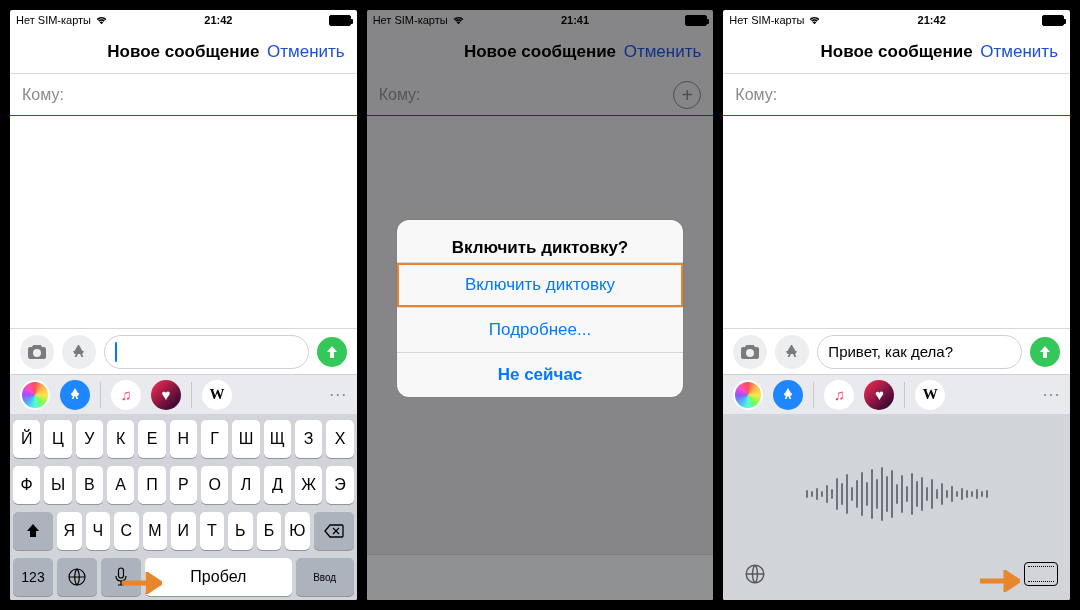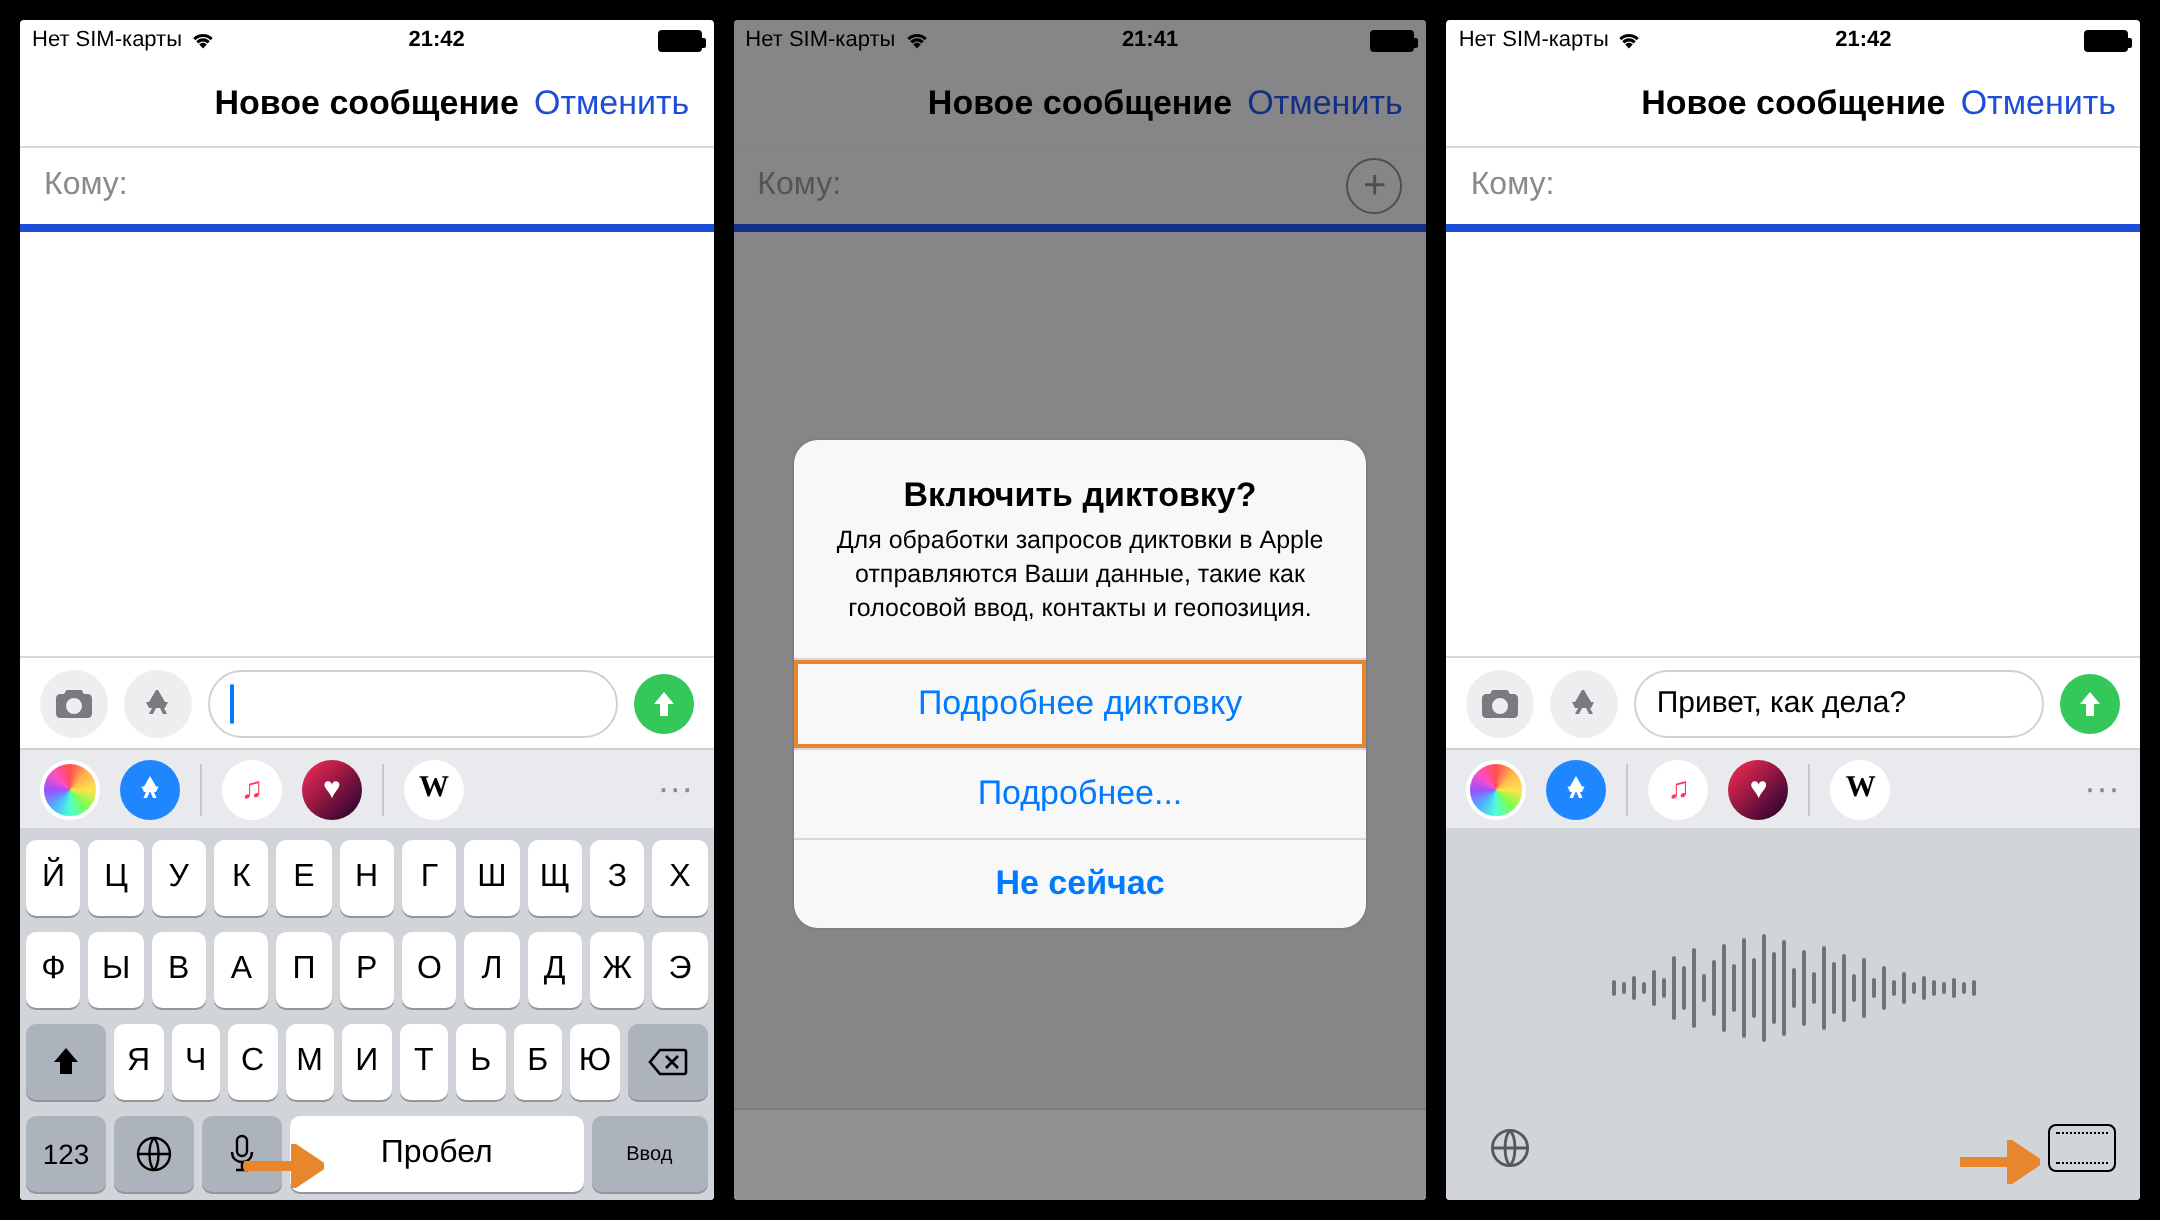--- a/index.html
+++ b/index.html
@@ -7,21 +7,21 @@
   .phones { display:flex; gap:10px; width:1080px; height:610px; justify-content:space-between; padding:10px; }
   .phone { width:350px; height:590px; background:#fff; border-radius:2px; overflow:hidden; position:relative; display:flex; flex-direction:column; }
   .status-bar { height:20px; display:flex; justify-content:space-between; align-items:center; padding:0 6px; font-size:11px; color:#000; }
   .status-left { display:flex; align-items:center; gap:4px; }
   .battery-icon { width:22px; height:11px; border:1px solid #000; border-radius:2px; position:relative; background:#000; }
   .battery-icon::after { content:""; position:absolute; right:-3px; top:3px; width:2px; height:5px; background:#000; border-radius:0 1px 1px 0;}
   .wifi-icon svg { width:13px; height:9px; display:block; }
   .nav-bar { height:44px; display:flex; justify-content:flex-end; align-items:center; padding:0 12px; border-bottom:1px solid #d7d7dc; }
   .nav-title { position:absolute; left:0; right:0; text-align:center; font-size:17px; font-weight:600; }
   .nav-cancel { color:#1d4ed8; font-size:17px; z-index:2; }
-  .to-row { height:42px; display:flex; align-items:center; justify-content:space-between; padding:0 12px; border-bottom:4px solid #1d4ed8; color:#8a8a8e; font-size:16px; }
+  .to-row { height:42px; display:flex; align-items:center; justify-content:space-between; padding:0 12px; border-bottom:1px solid #1d4ed8; color:#8a8a8e; font-size:16px; }
   .spacer { flex:1; background:#fff; }
   .input-strip { height:46px; display:flex; align-items:center; gap:8px; padding:12px 10px; border-top:1px solid #d7d7dc; }
   .circ-btn { width:34px; height:34px; border-radius:17px; background:#eceef0; display:flex; align-items:center; justify-content:center; }
   .msgfield { flex:1; height:34px; border:1px solid #d0d0d4; border-radius:17px; display:flex; align-items:center; padding:0 10px; font-size:15px; color:#000; }
   .send { width:30px; height:30px; border-radius:15px; background:#34c759; display:flex; align-items:center; justify-content:center; }
   .apps-row { height:40px; background:#e9eaed; display:flex; align-items:center; gap:10px; padding:0 10px; border-top:1px solid #d0d0d4; }
   .app-chip { width:30px; height:30px; border-radius:15px; display:flex; align-items:center; justify-content:center; font-size:15px; font-weight:600;}
   
   .keyboard { background:#d1d4d9; padding:6px 3px 4px 3px; }
   .krow { display:flex; gap:4px; margin-bottom:8px; justify-content:center; }
@@ -211,22 +211,21 @@
     </div>
     <div class="to-row">
       <span>Кому:</span>
       <span class="plus-circle">+</span>
     </div>
     <div class="spacer" style="background:#d9d9dc;"></div>
     <div class="apps-strip-bottom" style="height:46px;"></div>
     <div class="dim"></div>
     <div class="alert">
       <div class="at">Включить диктовку?</div>
-      <div class="am">Для обработки запросов диктовки в Apple отправляются Ваши данные, такие как голосовой ввод, контакты и геопозиция.</div>
-      <div class="ab hl">Подробнее диктовку</div>
+      <div class="ab hl">Включить диктовку</div>
       <div class="ab">Подробнее...</div>
       <div class="ab" style="font-weight:600;">Не сейчас</div>
     </div>
   </div>
 
   <div class="phone p3">
     <div class="status-bar">
       <div class="status-left">
         <span>Нет SIM-карты</span>
         <span class="wifi-icon">

